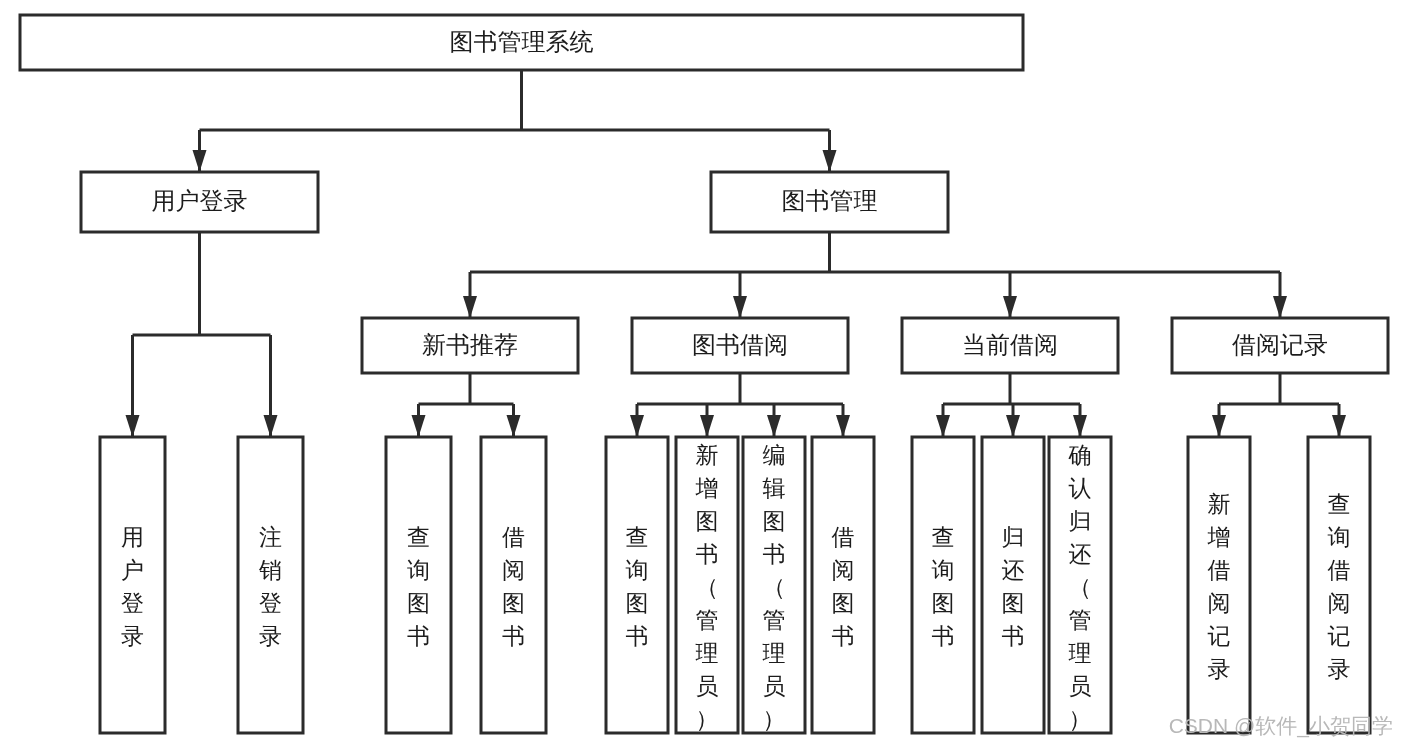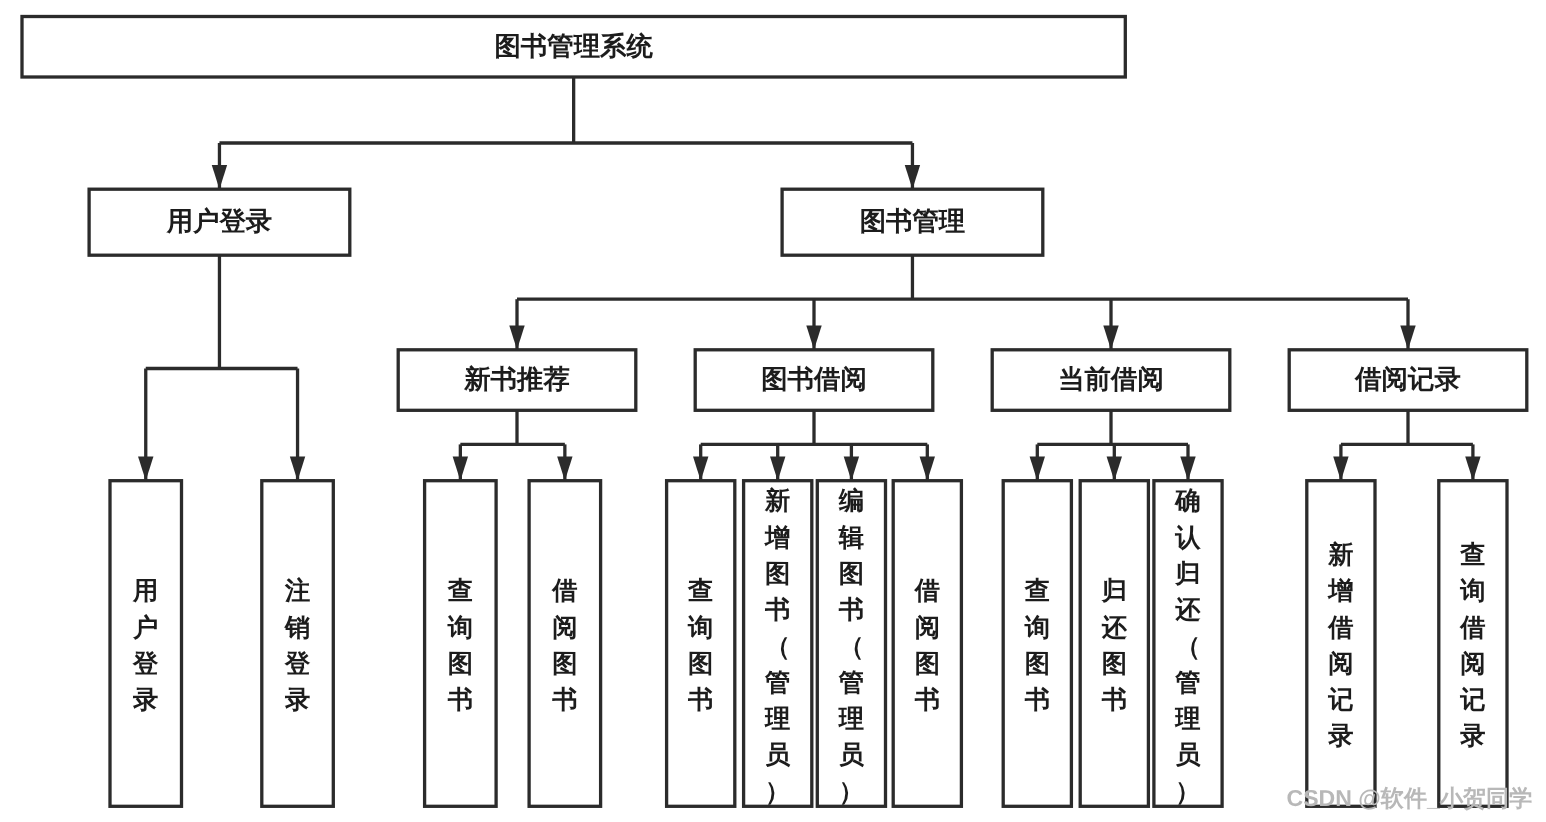--- a/index.html
+++ b/index.html
@@ -13,21 +13,20 @@
     font-family: "Liberation Sans", "DejaVu Sans", sans-serif;
     overflow: hidden;
     position: relative;
   }
   #diagram-root {
     position: absolute;
     left: 0;
     top: 0;
     width: 1405px;
     height: 747px;
-    font-weight: bold;
   }
   svg#flowchart {
     display: block;
     width: 1405px;
     height: 747px;
   }
   .node-box {
     fill: #ffffff;
     stroke: #2b2b2b;
     stroke-width: 3;

